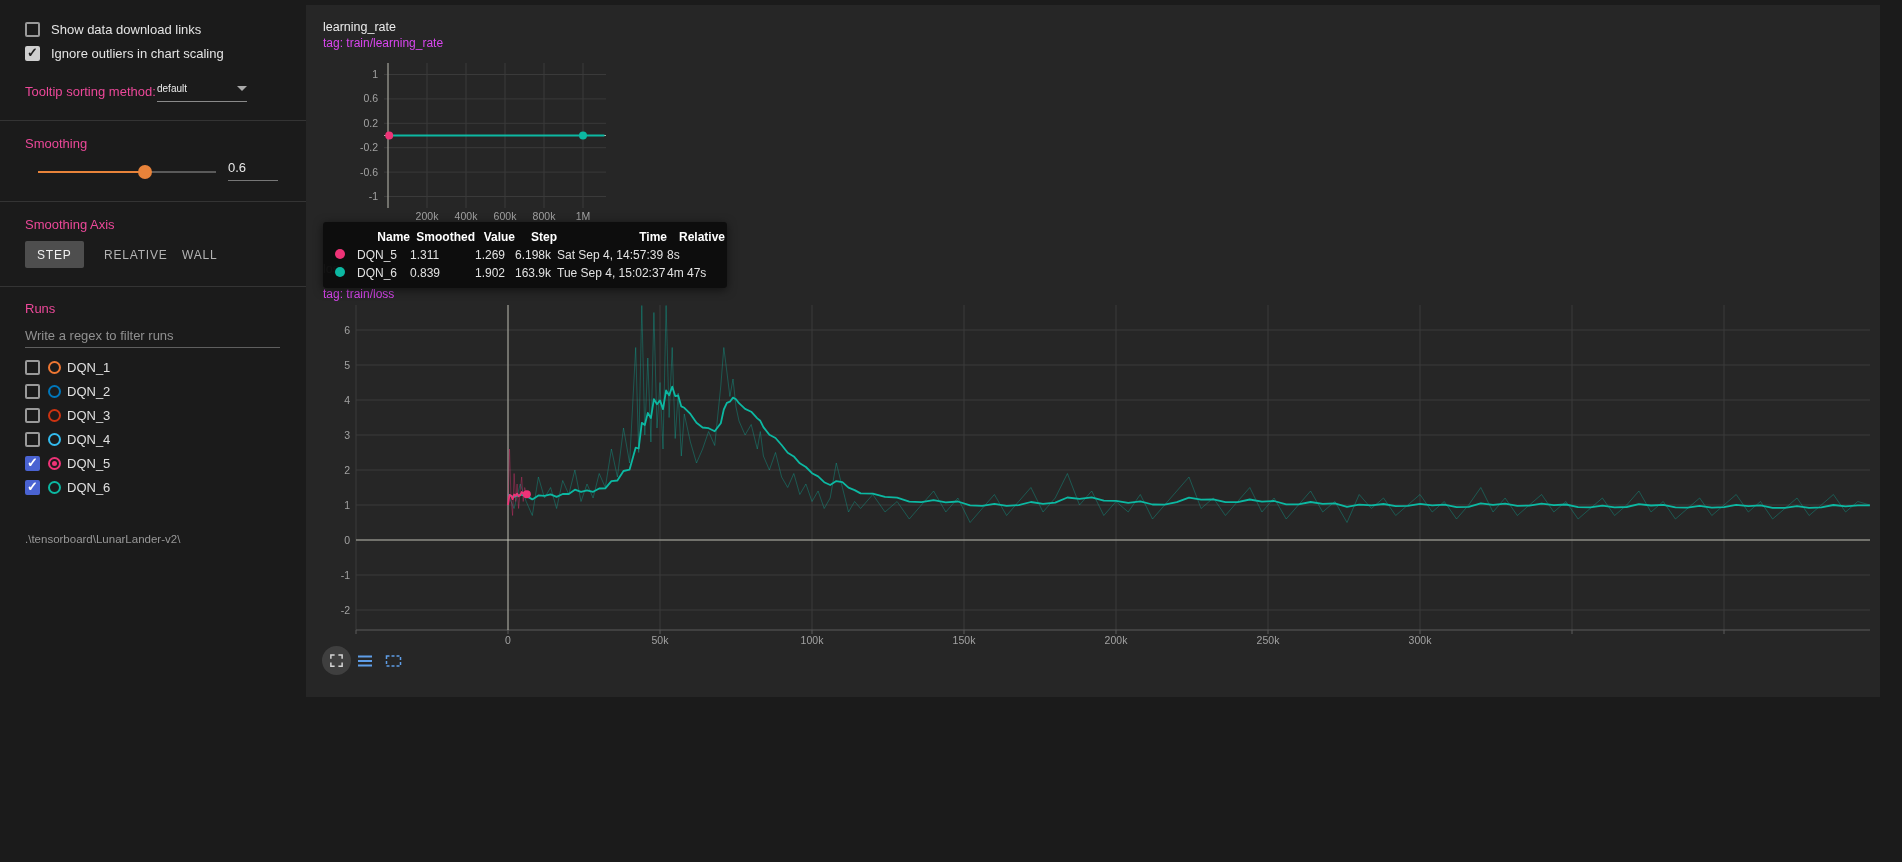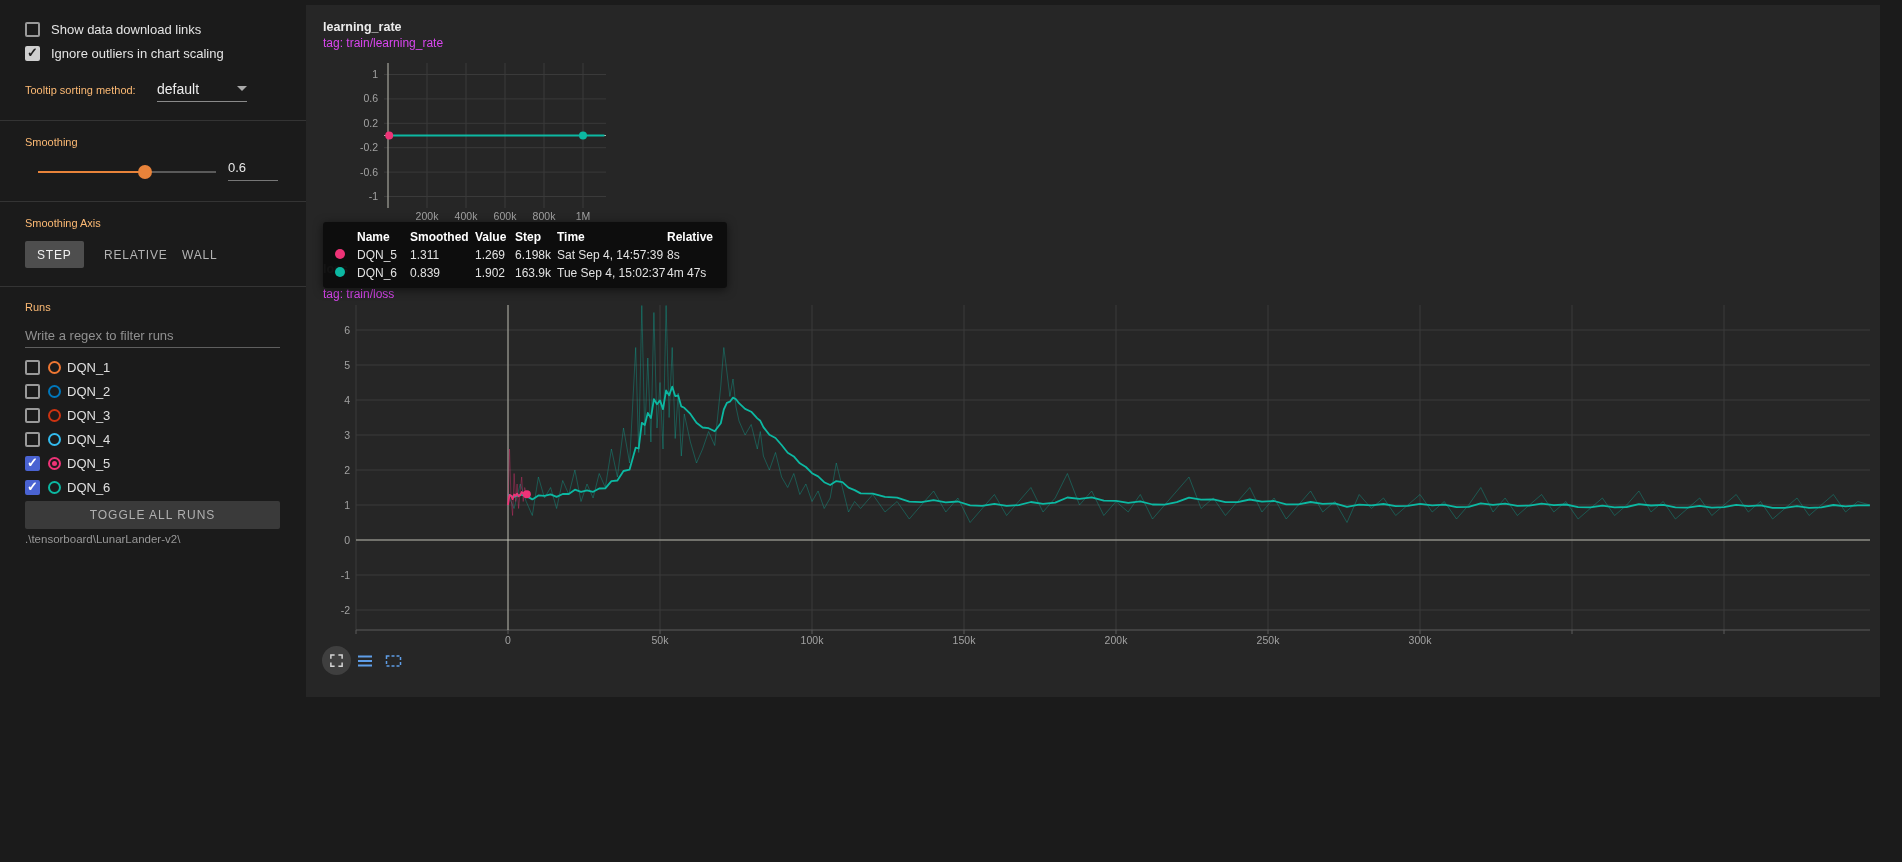--- a/index.html
+++ b/index.html
@@ -10,25 +10,25 @@
   
   .sidebar{position:absolute;left:0;top:0;width:306px;height:692px}
   .cb-row{position:absolute;left:25px;display:flex;align-items:center}
   .cbx{width:15px;height:15px;border:2px solid #9a9a9a;border-radius:2px;position:relative;flex:none;cursor:pointer}
   .cbx.checked::after{content:"✓";position:absolute;left:0px;top:-3px;font-size:13px;font-weight:700}
   .cbx.light.checked{background:#cfcfcf;border-color:#cfcfcf}
   .cbx.light.checked::after{color:#1e1e1e}
   .cbx.blue.checked{background:#4a63d2;border-color:#4a63d2}
   .cbx.blue.checked::after{color:#fff}
   .cb-label{font-size:13px;color:#e4e4e4;margin-left:11px}
-  .section-label{position:absolute;left:25px;font-size:11px;color:#fdba74}
+  .section-label{position:absolute;left:25px;font-size:13px;color:#ec4899}
   .divider{position:absolute;left:0;width:306px;height:1px;background:#343434}
   .dropdown{position:absolute;left:157px;top:76px;width:90px;height:26px;border-bottom:1px solid #8a8a8a;
             display:flex;align-items:center;justify-content:space-between;cursor:pointer}
-  .dropdown .val{font-size:14px;color:#ececec}
+  .dropdown .val{font-size:10px;color:#ececec}
   .caret{width:0;height:0;border-left:5px solid transparent;border-right:5px solid transparent;border-top:5px solid #aaa}
   .slider-track{position:absolute;left:38px;top:171px;width:178px;height:2px;background:#5a5a5a}
   .slider-fill{height:2px;background:#e8833a}
   .slider-thumb{position:absolute;top:-6px;width:14px;height:14px;border-radius:50%;background:#e8833a;cursor:pointer}
   .smoothing-value{position:absolute;left:228px;top:160px;width:50px;font-size:13px;color:#e8e8e8;
                    border-bottom:1px solid #777;padding-bottom:5px}
   .axis-btn{position:absolute;top:241px;height:27px;font-size:12px;letter-spacing:.8px;color:#b3b3b3;
             background:transparent;border:none;padding:0 12px;font-family:inherit;cursor:pointer}
   .axis-btn.active{background:#4e4e4e;color:#f0f0f0;border-radius:2px}
   .filter-input{position:absolute;left:25px;top:324px;width:255px;height:24px;background:transparent;border:none;
@@ -41,30 +41,30 @@
           display:flex;align-items:center;justify-content:center}
   .swatch-dot{width:5px;height:5px;border-radius:50%}
   .run-label{font-size:13px;color:#e0e0e0}
   .toggle-all{position:absolute;left:25px;top:501px;width:255px;height:28px;background:#3a3a3a;color:#b0b0b0;
               font-size:12px;letter-spacing:1px;text-align:center;line-height:28px;border-radius:2px;border:none;
               font-family:inherit;cursor:pointer}
   .run-path{position:absolute;left:25px;top:533px;font-size:11.5px;color:#989898}
 
   
   .card{position:absolute;left:306px;top:5px;width:1574px;height:692px;background:#262626}
-  .chart-title{position:absolute;font-size:12.5px;font-weight:bold;color:#ececec}
+  .chart-title{position:absolute;font-size:12.5px;font-weight:normal;color:#ececec}
   .chart-tag{position:absolute;font-size:12px;color:#d946ef}
   svg text{font-family:"Liberation Sans",sans-serif}
   .chart-svg{position:absolute}
 
   
   .tooltip{position:absolute;left:323px;top:222px;width:404px;background:rgba(12,12,12,.97);z-index:10;
            border-radius:3px;box-shadow:0 2px 10px rgba(0,0,0,.55);padding:6px 0 6px 12px}
   .tooltip table{border-collapse:collapse;font-size:12px;table-layout:fixed}
-  .tooltip th{text-align:left;font-weight:bold;color:#fff;padding:1px 0;height:18px}
+  .tooltip th{text-align:right;font-weight:bold;color:#fff;padding:1px 0;height:18px}
   .tooltip td{color:#e2e2e2;padding:1px 0;height:18px;overflow:hidden;white-space:nowrap}
   .tt-swatch{width:10px;height:10px;border-radius:50%;display:inline-block}
 
   
   .icon-btn{position:absolute;border:none;background:transparent;padding:0;cursor:pointer;
             display:flex;align-items:center;justify-content:center}
   .icon-btn.circled{width:29px;height:29px;border-radius:50%;background:#3f3f3f}
 </style>
 </head>
 <body>
@@ -137,21 +137,20 @@
           </span>
           <span class="run-label">DQN_5</span>
         </div>
         <div class="run-row">
           <span class="cbx blue checked"></span>
           <span class="swatch" style="border-color: rgb(12, 184, 162);"></span>
           <span class="run-label">DQN_6</span>
         </div>
       </div>
 
-    <button class="toggle-all">TOGGLE ALL RUNS</button>
     <div class="run-path">.\tensorboard\LunarLander-v2\</div>
   </aside>
 
   <section class="card"></section>
 
   <div class="chart-title" style="left:323px;top:20px">learning_rate</div>
   <div class="chart-tag" style="left:323px;top:36px">tag: train/learning_rate</div>
   <svg id="chart-lr" class="chart-svg" style="left:340px;top:55px" width="280" height="175">
       <line x1="44" x2="266" y1="19.5" y2="19.5" stroke="#3a3a3a"></line>
       <text x="38" y="23" fill="#a2a2a2" font-size="10.5" text-anchor="end">1</text>

